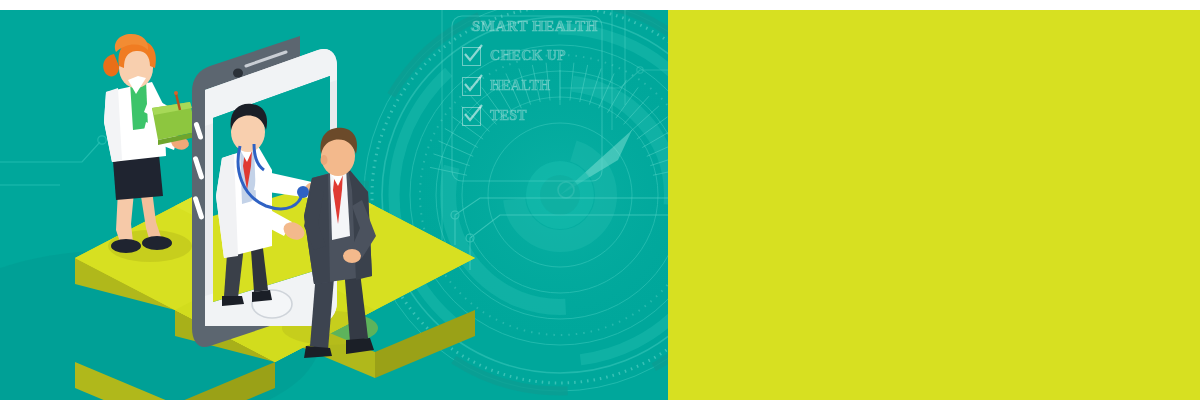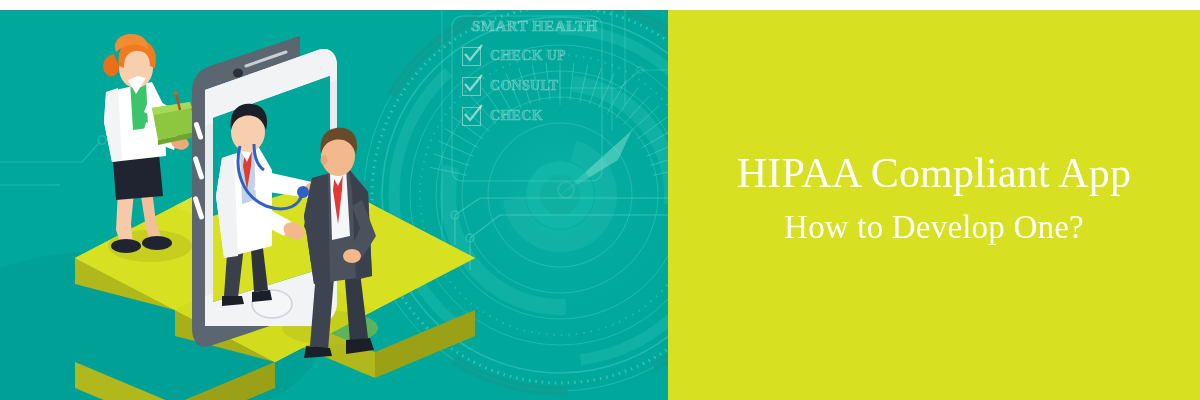--- a/index.html
+++ b/index.html
@@ -235,31 +235,31 @@
       </span>
       <span class="check-label">CHECK UP</span>
     </div>
 
     <div class="check-row">
       <span class="check-box">
         <svg viewBox="0 0 24 24">
             <path d="M4 11 L9 17 L21 2" fill="none" stroke="rgba(255,255,255,0.55)" stroke-width="2.2"></path>
           </svg>
       </span>
-      <span class="check-label">CONSULT</span>
+      <span class="check-label">HEALTH</span>
     </div>
 
 
     <div class="check-row">
       <span class="check-box">
         <svg viewBox="0 0 24 24">
             <path d="M4 11 L9 17 L21 2" fill="none" stroke="rgba(255,255,255,0.55)" stroke-width="2.2"></path>
           </svg>
       </span>
-      <span class="check-label">CHECK</span>
+      <span class="check-label">TEST</span>
     </div>
   </div>
 
   <svg class="illustration" viewBox="0 0 668 400">
     <defs>
       <clipPath id="screenClip">
         <path d="M205 78 L300 45 L300 286 L205 318 Z"></path>
       </clipPath>
     </defs>
 
@@ -417,18 +417,14 @@
 
       <ellipse cx="338" cy="146" rx="17" ry="20" fill="#f3b98c"></ellipse>
 
       <path d="M321 144 C318 124 330 116 343 118 C356 120 359 132 356 144
                C352 132 344 128 334 130 C326 132 323 137 321 144 Z" fill="#6b4a2a"></path>
 
       <ellipse cx="324" cy="150" rx="3.5" ry="5" fill="#eaa87a"></ellipse>
     </g>
   </svg>
 
-  <div class="headline-block">
-    <div class="headline-main">HIPAA Compliant App</div>
-    <div class="headline-sub">How to Develop One?</div>
-  </div>
 
 </div>
 
 </body></html>

